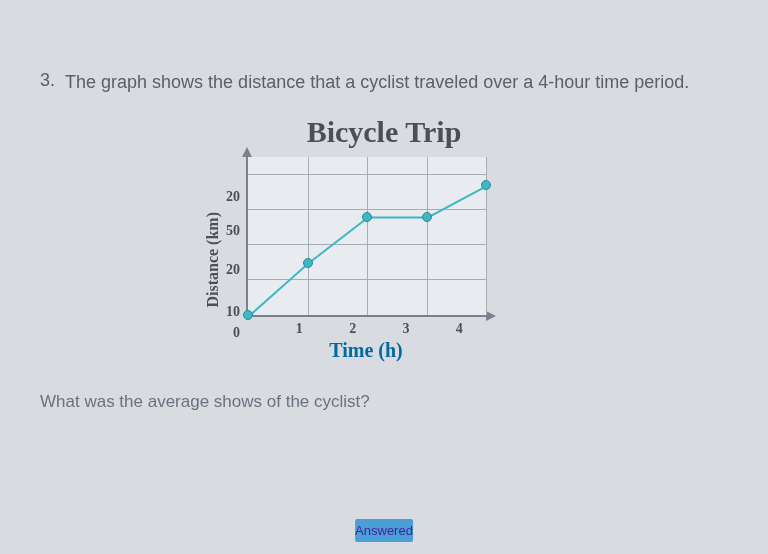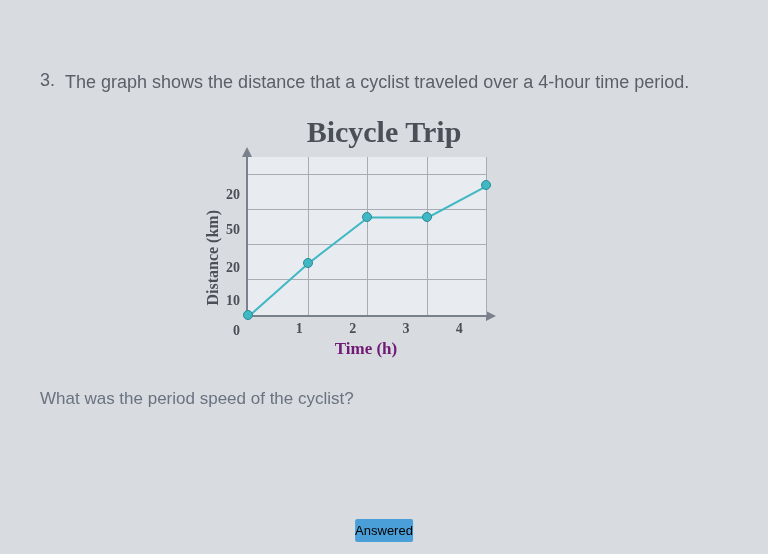--- a/index.html
+++ b/index.html
@@ -118,38 +118,38 @@
       font-weight: bold;
       color: #4a4f58;
       margin-top: 4px;
       font-family: 'Comic Sans MS', 'Bradley Hand', cursive;
     }
     .x-ticks span { flex: 1; text-align: center; }
     .x-ticks span:first-child { text-align: left; flex: 0.5; }
     .x-label {
       text-align: center;
       font-weight: bold;
-      font-size: 17px;
-      color: #701a75;
+      font-size: 20px;
+      color: #0369a1;
       width: 240px;
       margin-top: 2px;
       font-family: 'Comic Sans MS', 'Bradley Hand', cursive;
     }
     .sub-question {
       font-size: 17px;
       color: #6a7280;
       margin-top: 20px;
     }
     .answered-badge {
       position: absolute;
       bottom: 12px;
       left: 50%;
       transform: translateX(-50%);
       background: #4a9fd8;
-      color: #000000;
+      color: #4c1d95;
       font-size: 13px;
       padding: 4px 0;
       border-radius: 2px;
     }
   </style>
 </head>
 <body>
 
 <div class="question-row">
   <span class="question-number">3.</span>
@@ -157,21 +157,21 @@
 </div>
 
 <div class="chart-container">
   <div class="chart-title">Bicycle Trip</div>
   <div class="chart-body">
     <div class="y-label">Distance (km)</div>
     <div class="y-ticks">
       <span style="position:relative;top:10px">20</span>
       <span style="position:relative;top:8px">50</span>
       <span style="position:relative;top:10px">20</span>
-      <span style="position:relative;top:6px">10</span>
+      <span style="position:relative;top:16px">10</span>
       <span>0</span>
     </div>
     <div class="plot-col">
       <div class="plot-area">
         <div class="axis-arrow-up"></div>
         <div class="axis-arrow-right"></div>
         <div class="grid-v" style="left:25%"></div>
         <div class="grid-v" style="left:50%"></div>
         <div class="grid-v" style="left:75%"></div>
         <div class="grid-v" style="left:100%"></div>
@@ -193,15 +193,15 @@
         <span>1</span>
         <span>2</span>
         <span>3</span>
         <span>4</span>
       </div>
       <div class="x-label">Time (h)</div>
     </div>
   </div>
 </div>
 
-<div class="sub-question">What was the period speed of the cyclist?</div>
+<div class="sub-question">What was the average shows of the cyclist?</div>
 
 <div class="answered-badge">Answered</div>
 
 </body></html>

